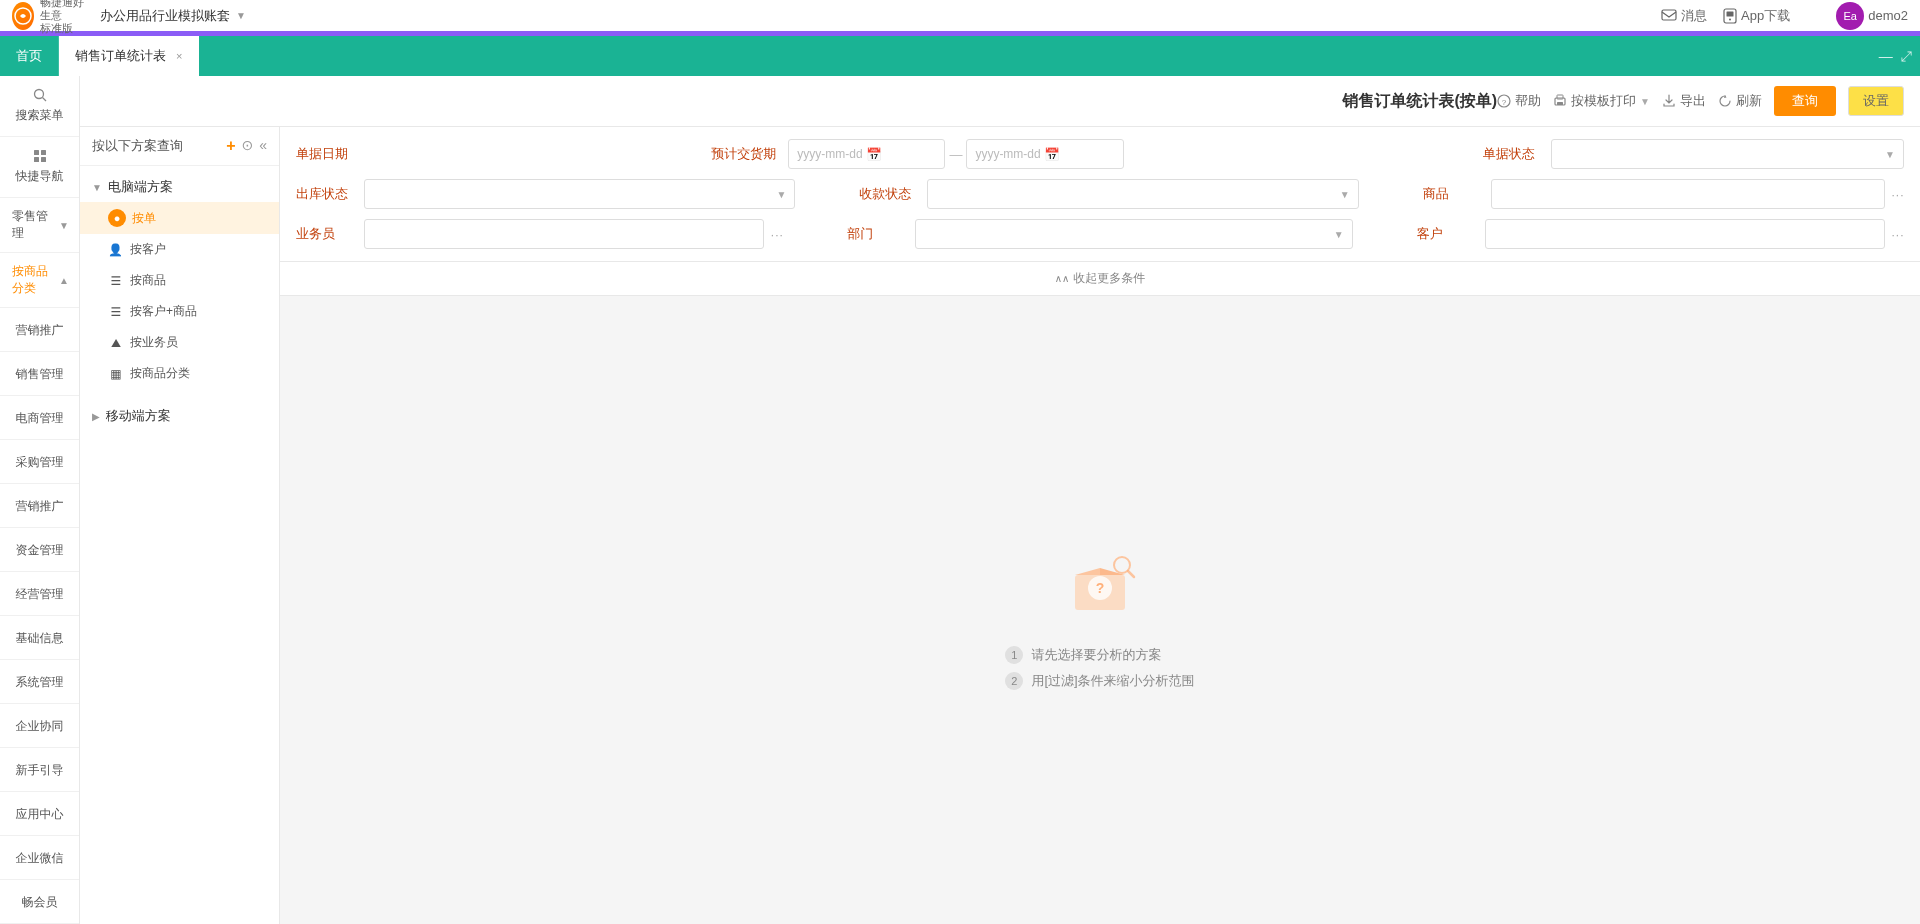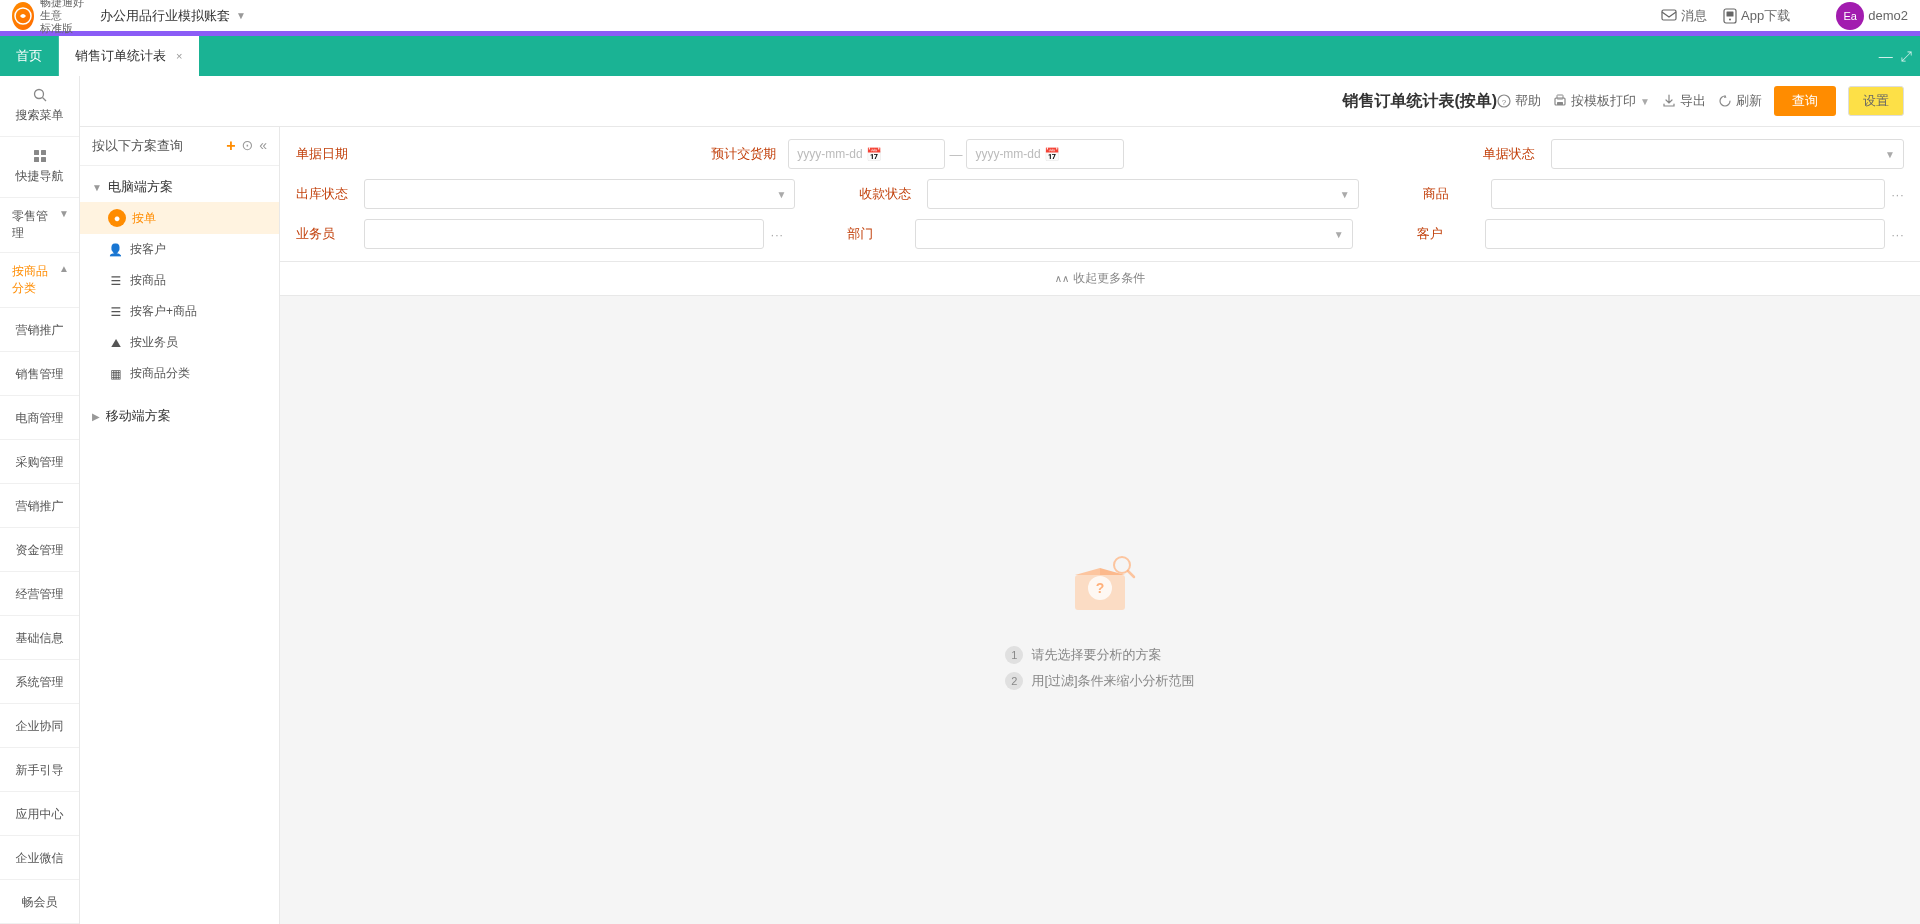--- a/index.html
+++ b/index.html
@@ -147,21 +147,21 @@
       font-size: 12px;
       border-bottom: 1px solid #f0f0f0;
       position: relative;
     }
     .sidebar-item .item-label {
       display: block;
       margin-top: 2px;
     }
     .sidebar-section-header {
       display: flex;
-      align-items: flex-start;
+      align-items: center;
       justify-content: space-between;
       padding: 10px 10px 10px 12px;
       font-size: 12px;
       color: #555;
       border-bottom: 1px solid #f0f0f0;
       cursor: pointer;
     }
     .sidebar-section-header .arrow { color: #999; font-size: 10px; }
     .sidebar-section-header.active { color: #ff8c00; }
 

